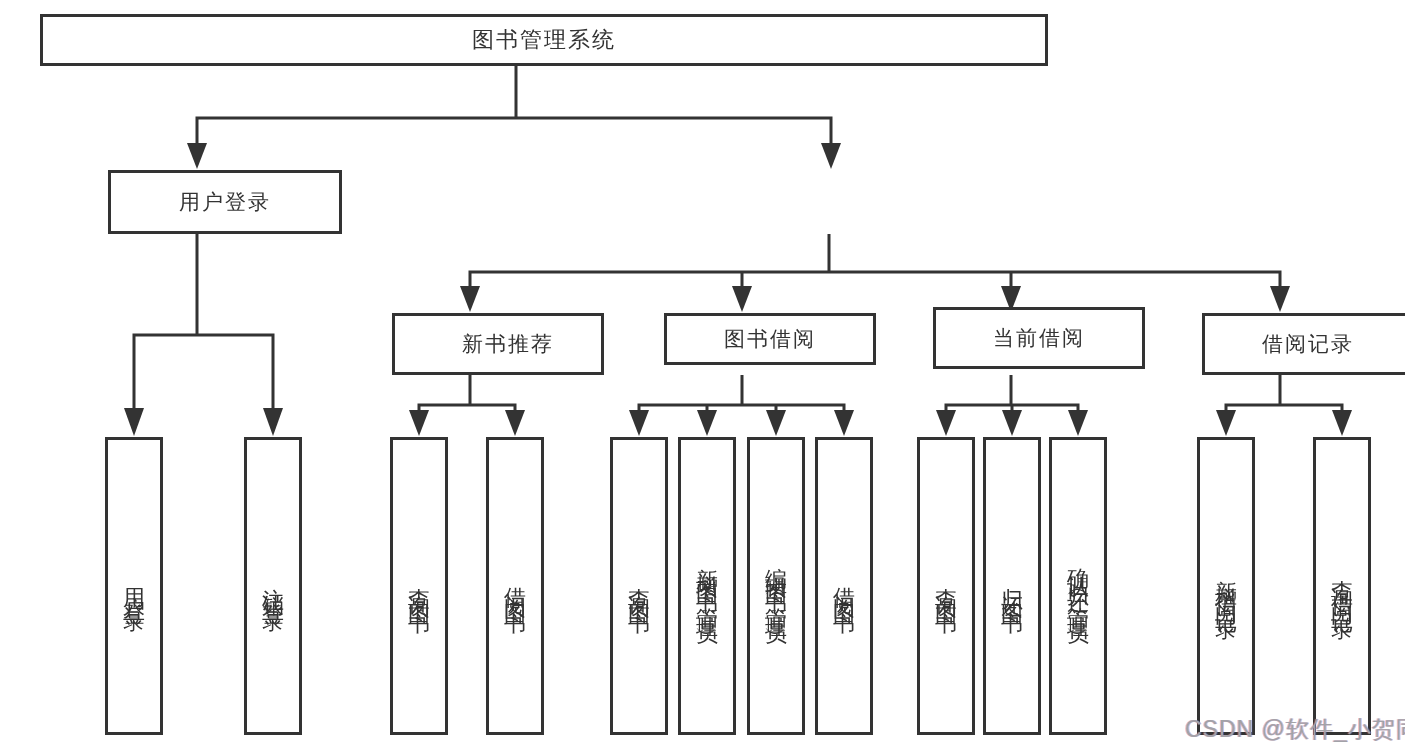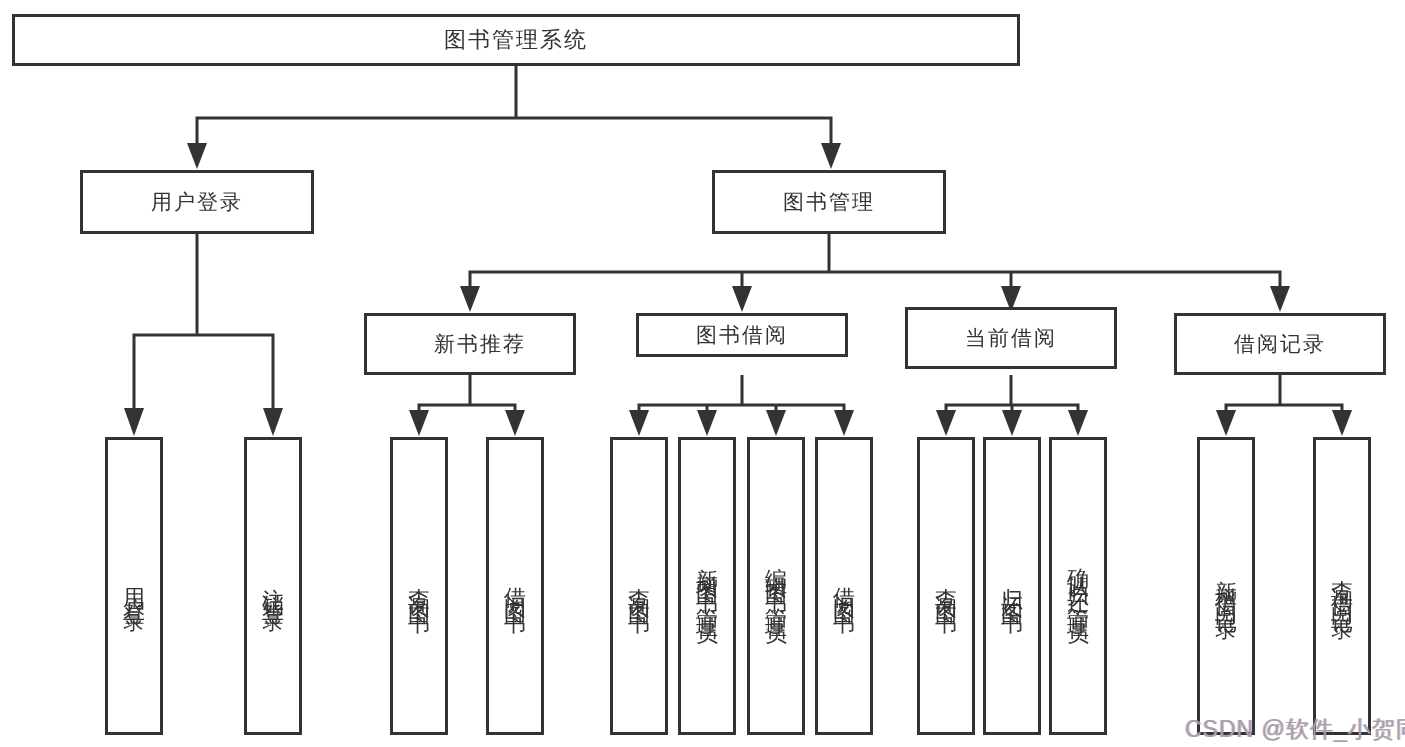--- a/index.html
+++ b/index.html
@@ -24,20 +24,21 @@
     border: 3px solid #333333;
     color: #333333;
     display: flex;
     align-items: center;
     justify-content: center;
     text-align: center;
   }
   .box.h {
     font-size: 21px;
     letter-spacing: 2px;
+    margin-left: 28px;
   }
   .box.h.root-box { font-size: 22px; }
   .box.v {
     width: 58px;
     top: 437px;
     height: 298px;
     writing-mode: vertical-rl;
     text-orientation: mixed;
     font-size: 22px;
     letter-spacing: 8px;
@@ -100,28 +101,25 @@
     </g>
   </svg>
 
   <div class="box h root-box" style="left:12px; top:14px; width:1008px; height:52px;">
     <span>图书管理系统</span>
   </div>
 
   <div class="box h" style="left:80px; top:170px; width:234px; height:64px;">
     <span>用户登录</span>
   </div>
-  <div class="box h" style="left:712px; top:170px; width:234px; height:64px;">
-    <span>图书管理</span>
-  </div>
 
   <div class="box h" style="left:364px; top:313px; width:212px; height:62px;padding-left:20px;">
     <span>新书推荐</span>
   </div>
-  <div class="box h" style="left:636px; top:313px; width:212px; height:44px;">
+  <div class="box h" style="left:636px; top:313px; width:212px; height:52px;">
     <span>图书借阅</span>
   </div>
   <div class="box h" style="left:905px; top:307px; width:212px; height:62px;">
     <span>当前借阅</span>
   </div>
   <div class="box h" style="left:1174px; top:313px; width:212px; height:62px;">
     <span>借阅记录</span>
   </div>
 
   <div class="box v" style="left:105px;">

